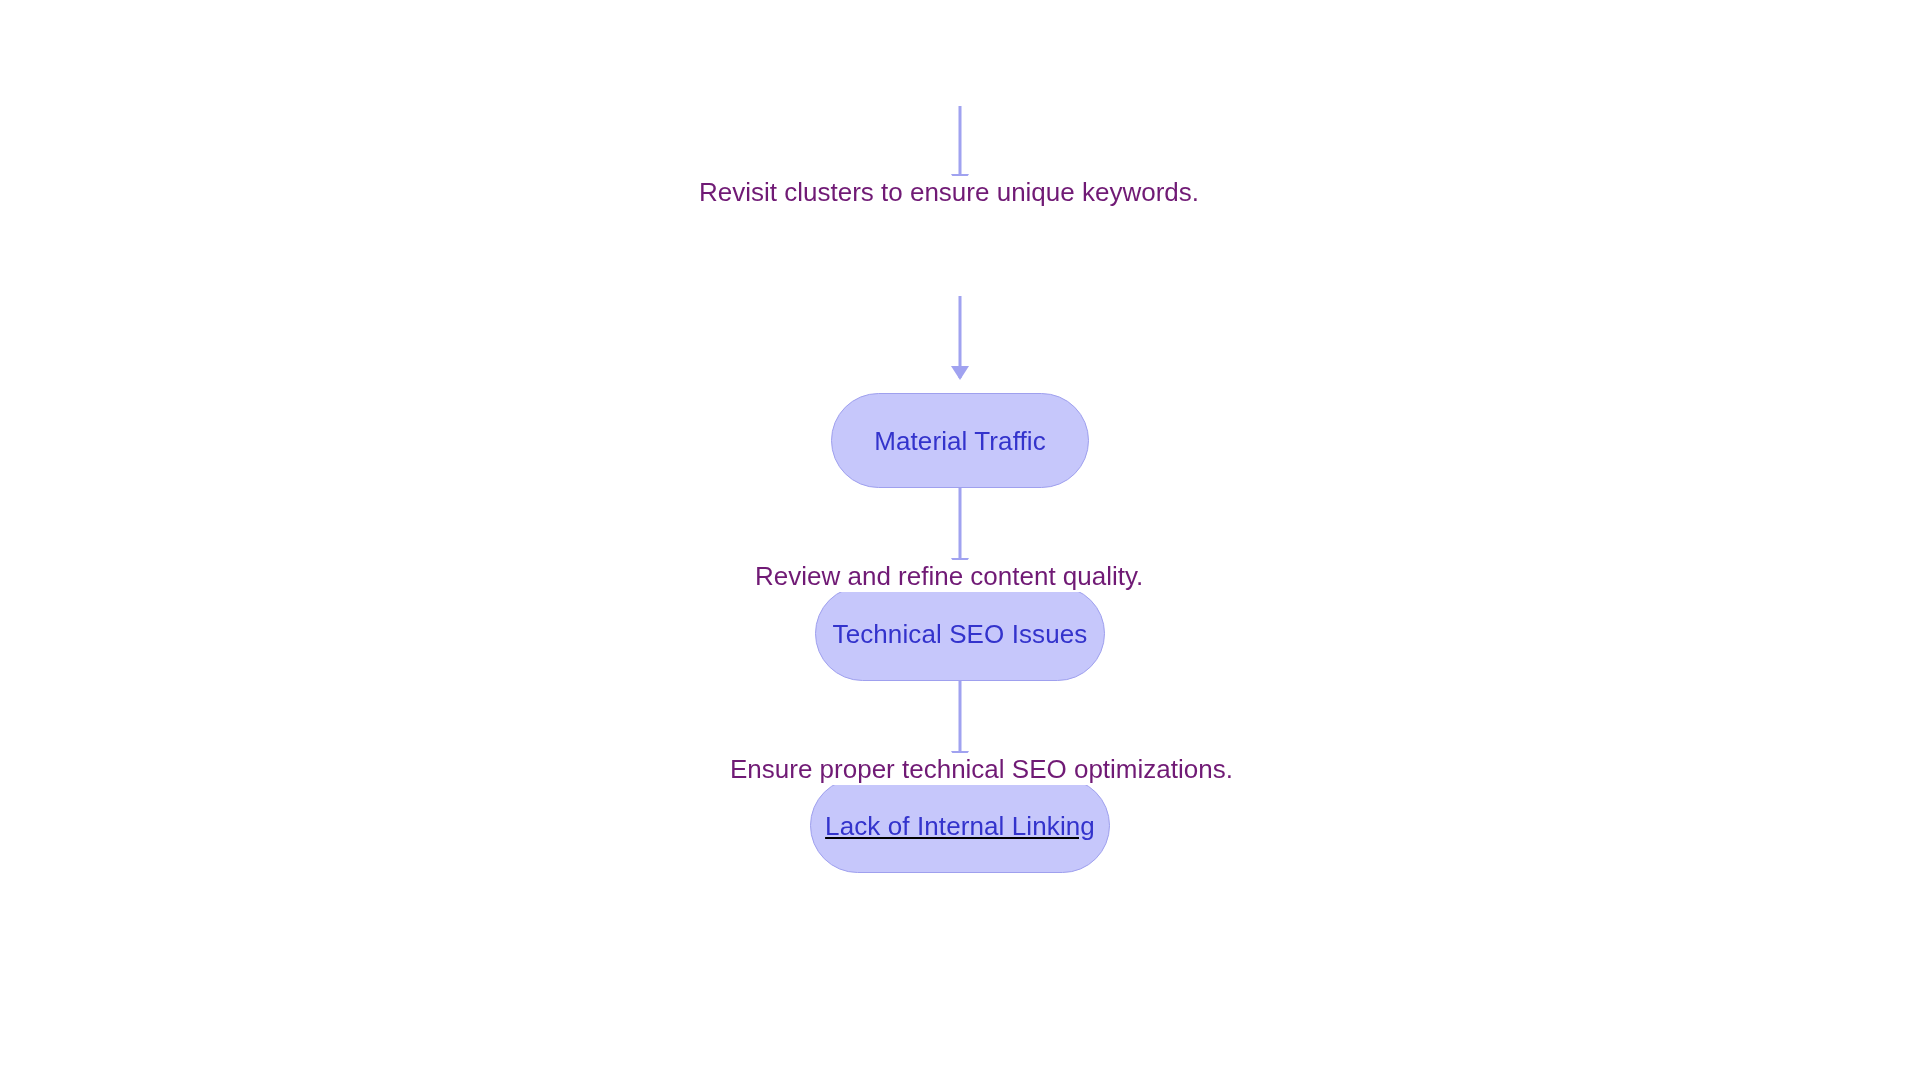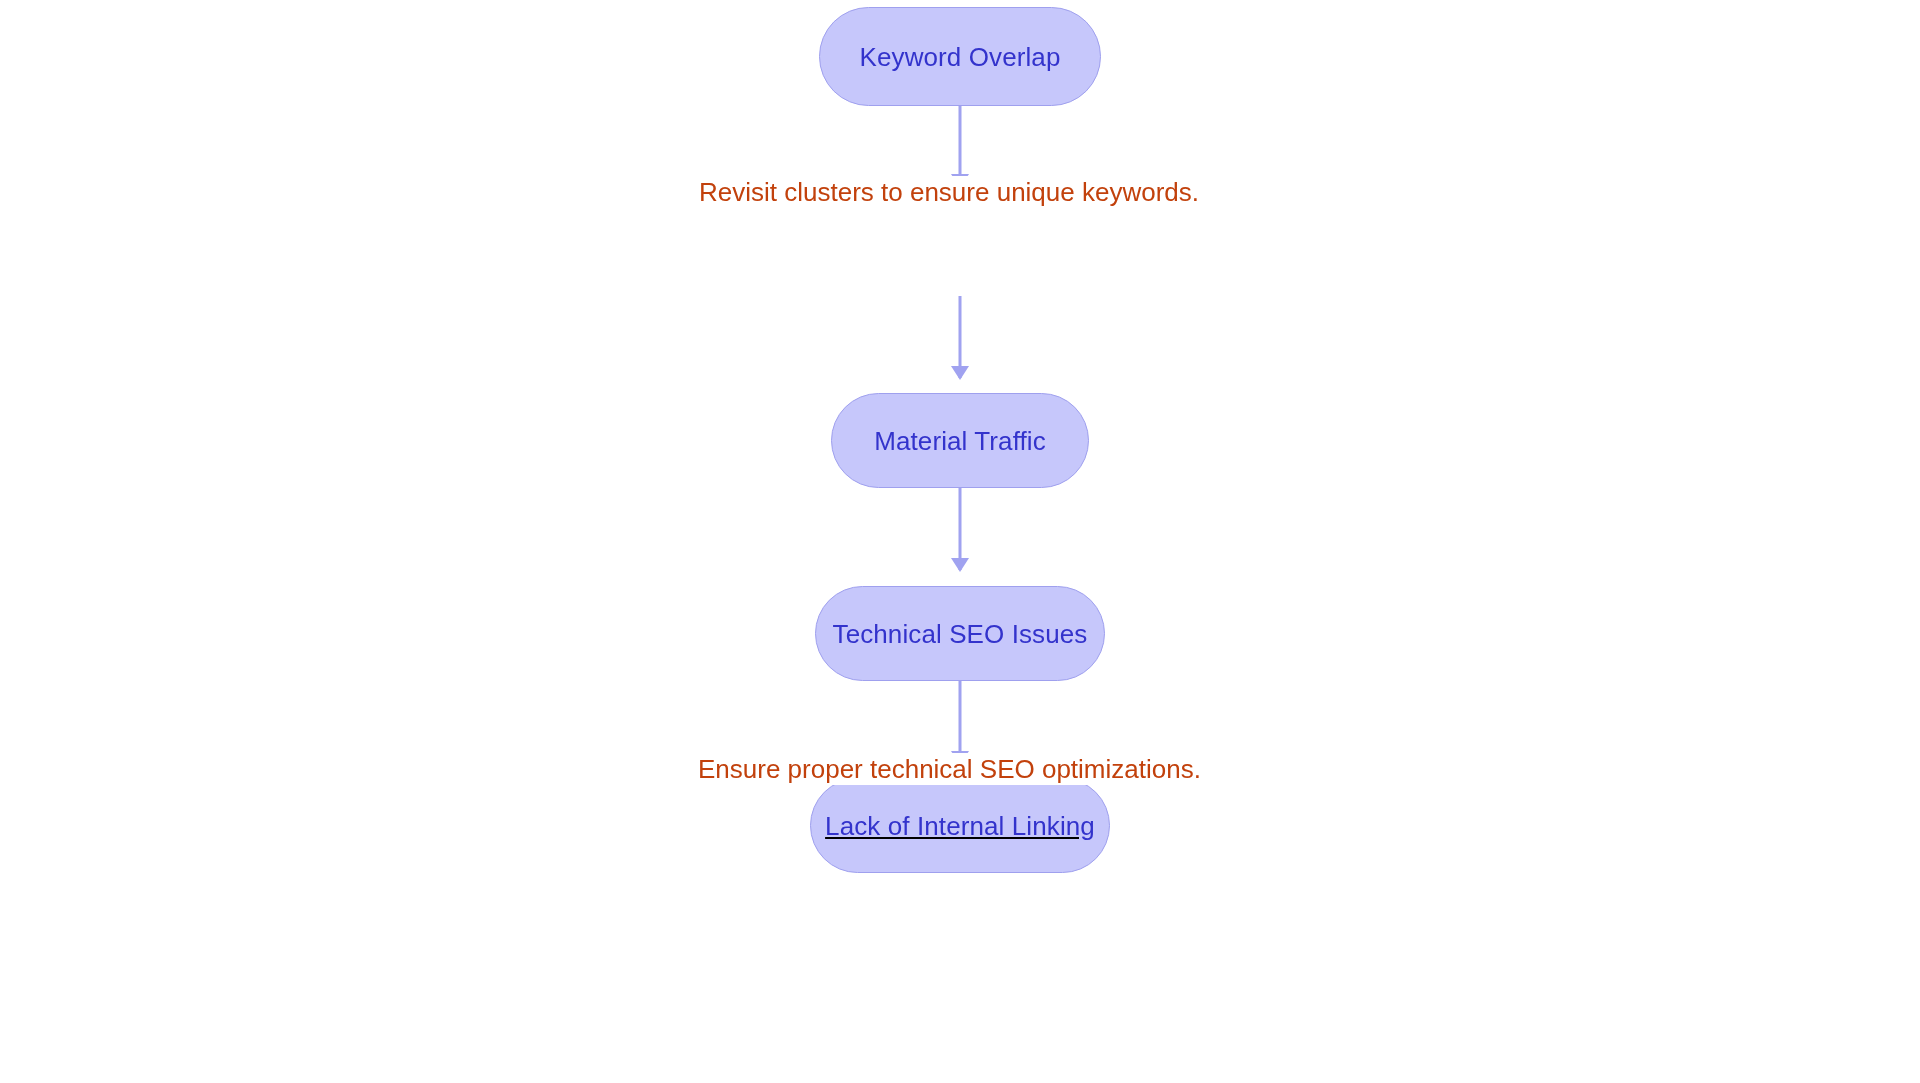--- a/index.html
+++ b/index.html
@@ -77,57 +77,55 @@
     z-index: 2;
   }
   .arrow-0 { top: 174px; }
   .arrow-1 { top: 366px; }
   .arrow-2 { top: 558px; }
   .arrow-3 { top: 751px; }
 
   
   .edge-label {
     position: absolute;
-    color: #c2410c;
+    color: #701a75;
     font-size: 26px;
     font-weight: 400;
     white-space: nowrap;
     line-height: 1;
     background: #ffffff;
     padding: 3px 2px;
     z-index: 4;
   }
   .elabel-0 { top: 176px; left: 697px; }
   .elabel-1 { top: 368px; left: 747px; }
   .elabel-2 { top: 560px; left: 753px; }
-  .elabel-3 { top: 753px; left: 696px; }
+  .elabel-3 { top: 753px; left: 728px; }
 </style>
 </head>
 <body>
 
 <div id="flowchart">
 
-  <div class="node node-0">
-    <span class="node-label">Keyword Overlap</span>
-  </div>
 
   <div class="edge edge-0"></div>
   <div class="arrowhead arrow-0"></div>
   <div class="edge-label elabel-0">Revisit clusters to ensure unique keywords.</div>
 
 
   <div class="edge edge-1"></div>
   <div class="arrowhead arrow-1"></div>
 
   <div class="node node-2">
     <span class="node-label">Material Traffic</span>
   </div>
 
   <div class="edge edge-2"></div>
   <div class="arrowhead arrow-2"></div>
+  <div class="edge-label elabel-2">Review and refine content quality.</div>
 
   <div class="node node-3">
     <span class="node-label">Technical SEO Issues</span>
   </div>
 
   <div class="edge edge-3"></div>
   <div class="arrowhead arrow-3"></div>
   <div class="edge-label elabel-3">Ensure proper technical SEO optimizations.</div>
 
   <div class="node node-4">

